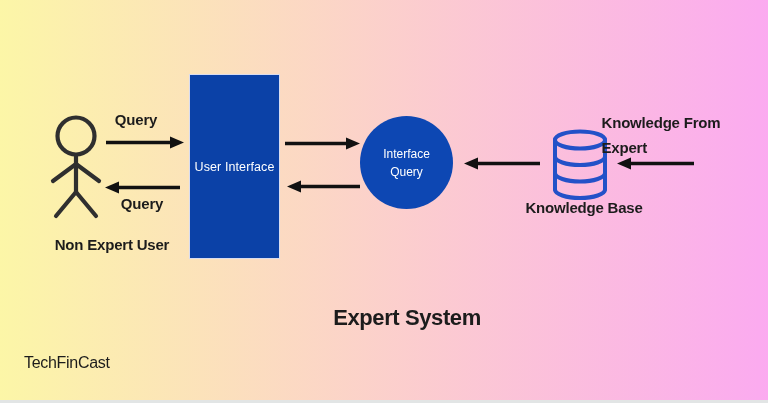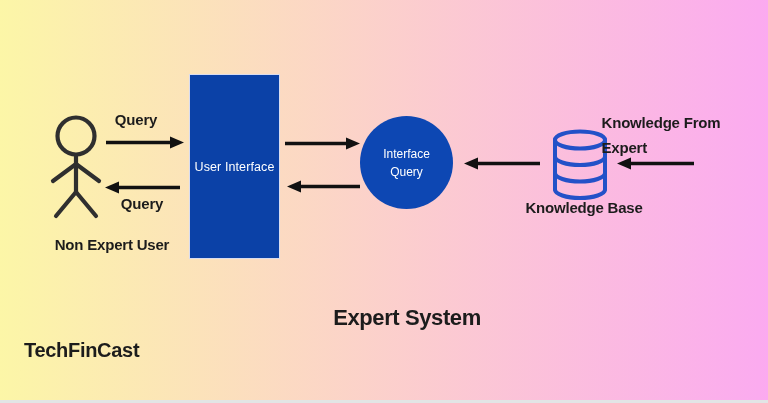--- a/index.html
+++ b/index.html
@@ -40,22 +40,22 @@
   .engine-circle span{
     color:#ffffff;font-size:12px;font-weight:500;line-height:18px;white-space:nowrap;
   }
   .title{
     left:407px;top:305px;
     transform:translateX(-50%);
     font-size:22px;font-weight:700;color:var(--ink,#1c1c1c);
     letter-spacing:-0.4px;white-space:nowrap;
   }
   .brand{
-    left:24px;top:339px;
-    font-size:20px;font-weight:700;color:var(--ink,#1c1c1c);
+    left:24px;top:354px;
+    font-size:16px;font-weight:400;color:var(--ink,#1c1c1c);
     letter-spacing:-0.3px;white-space:nowrap;
   }
   .bottom-strip{
     left:0;bottom:0;width:768px;height:3px;
     background:var(--bottom-strip,#e2e5e5);
   }
   svg{display:block;}
 </style>
 </head>
 <body>

